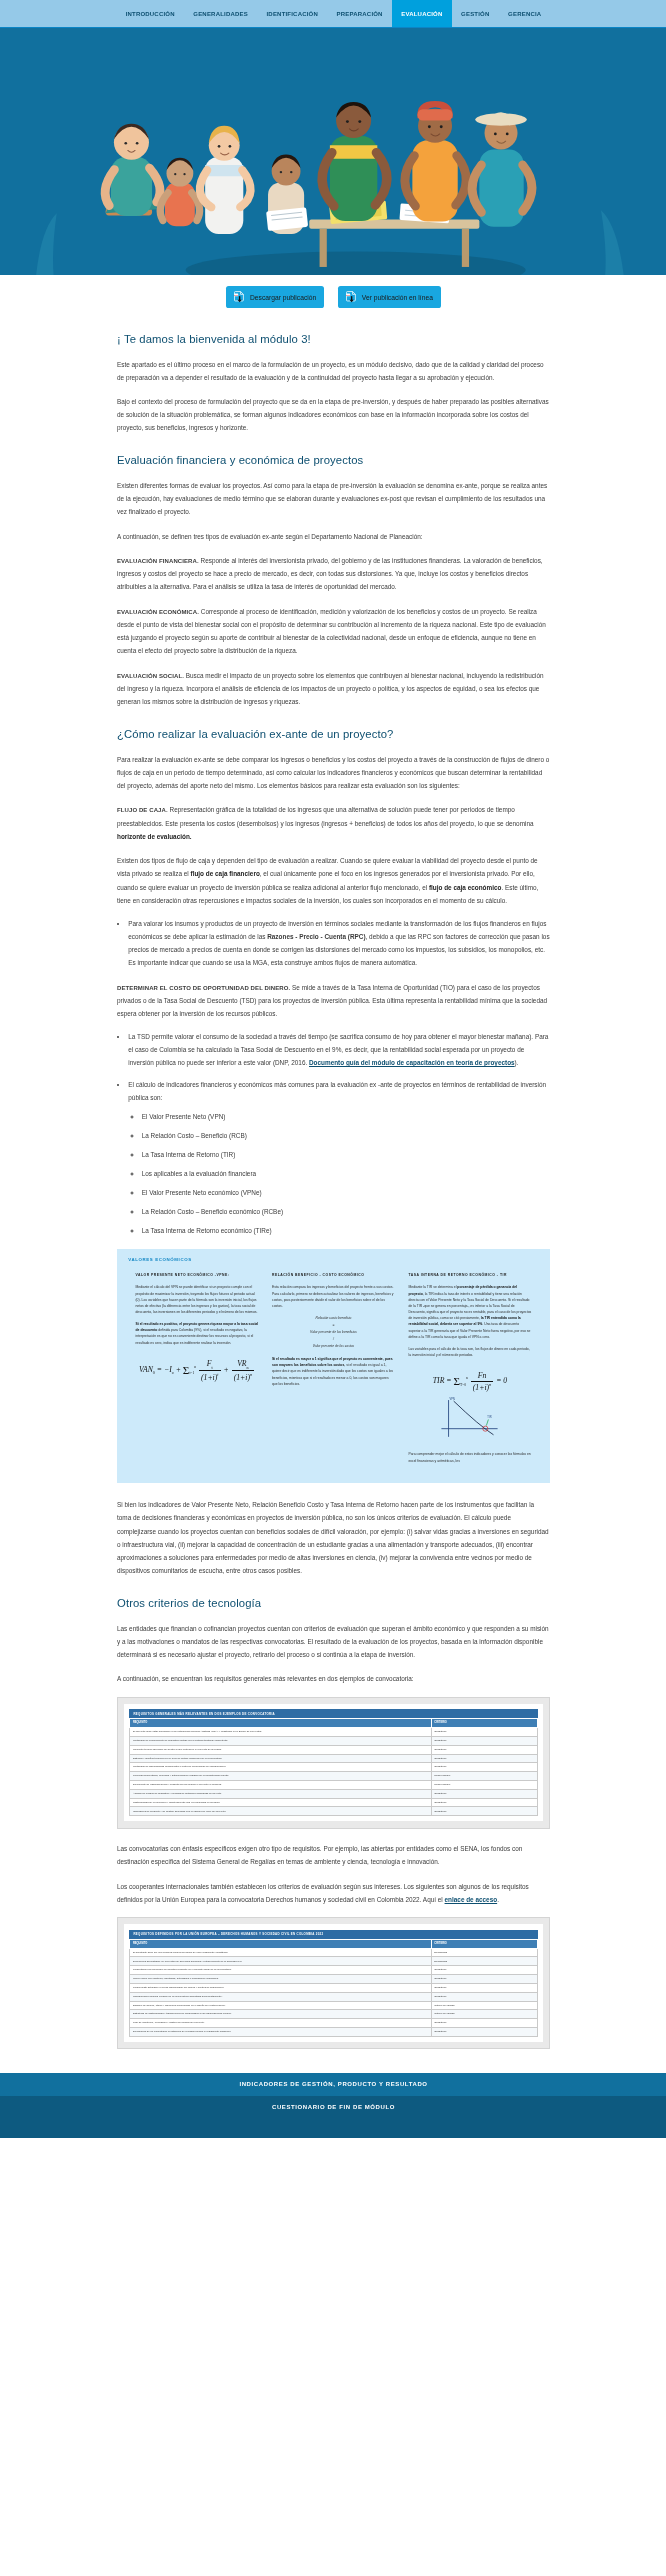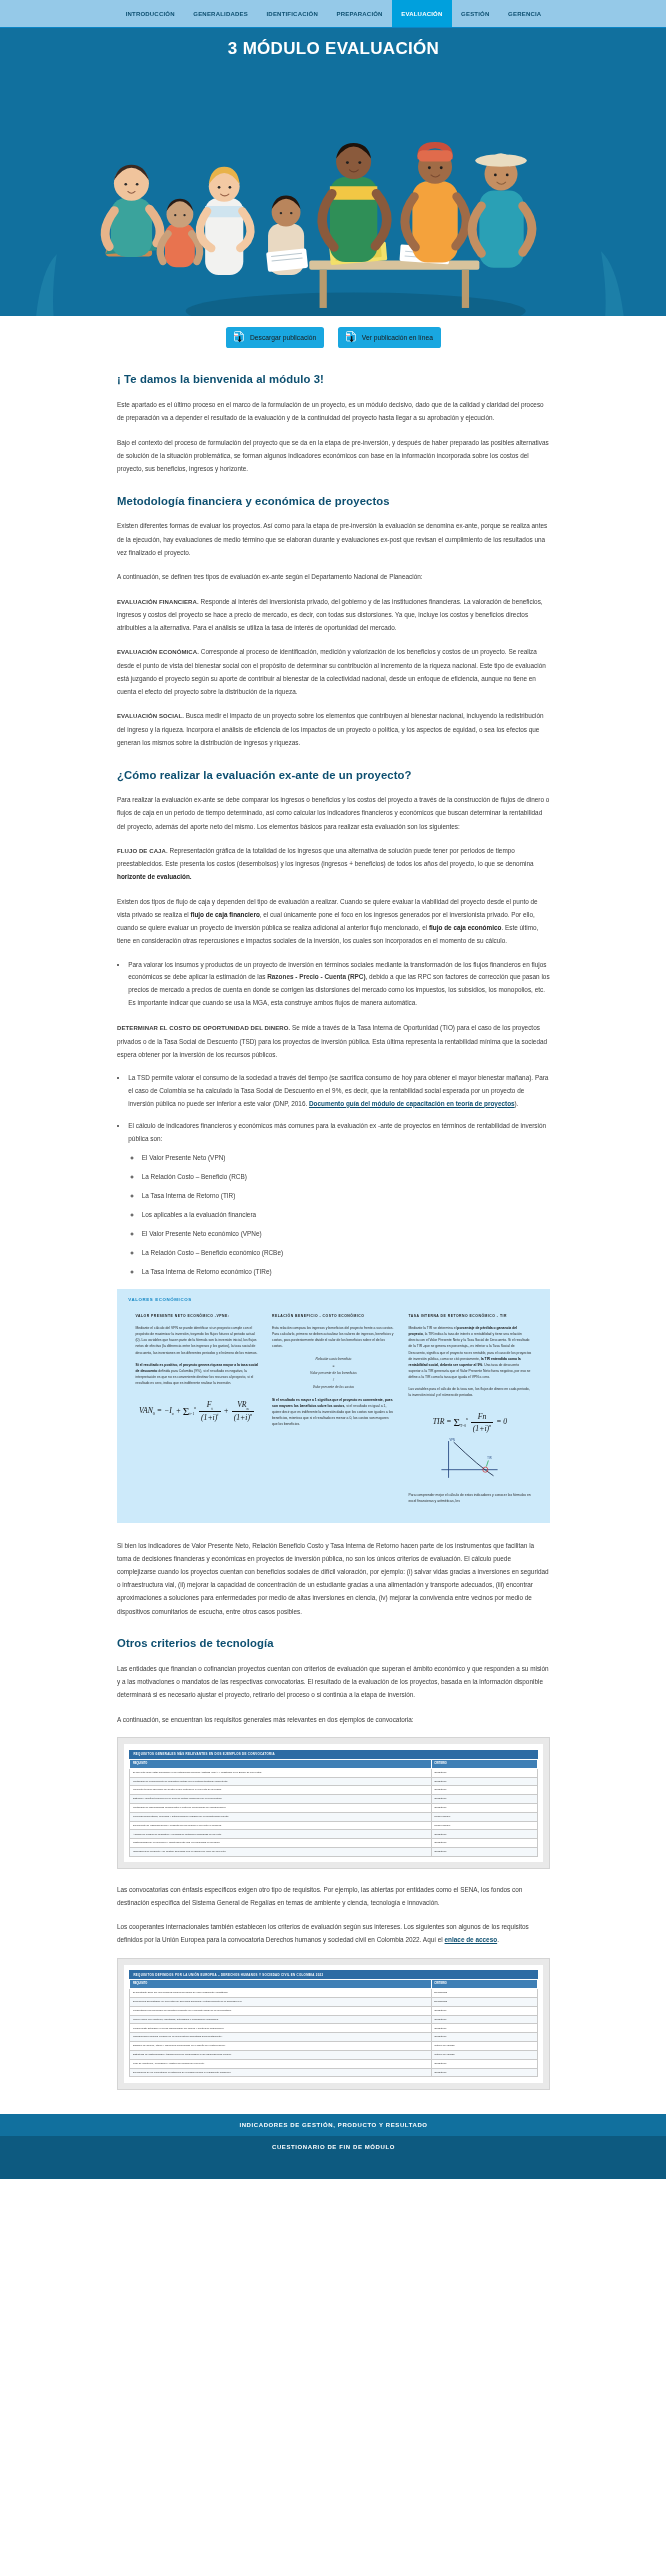--- a/index.html
+++ b/index.html
@@ -95,21 +95,21 @@
 
   
   .content {
     width: 433px;
     margin: 0 auto;
     padding: 15.5px 0 0 0;
   }
   h2.section {
     color: #0d4f70;
     font-size: 11.3px;
-    font-weight: bold;
+    font-weight: normal;
     letter-spacing: 0.1px;
     margin: 19.6px 0 11.3px 0;
     line-height: 1.2;
   }
   h2.section:first-child { margin-top: 4.1px; }
   p.body {
     font-size: 6.4px;
     line-height: 2.05;
     color: #3b3b3b;
     margin: 0 0 11.3px 0;
@@ -281,21 +281,20 @@
   <div class="nav-item">INTRODUCCIÓN</div>
   <div class="nav-item">GENERALIDADES</div>
   <div class="nav-item">IDENTIFICACIÓN</div>
   <div class="nav-item">PREPARACIÓN</div>
   <div class="nav-item active">EVALUACIÓN</div>
   <div class="nav-item">GESTIÓN</div>
   <div class="nav-item">GERENCIA</div>
 </nav>
 
 <header class="hero">
-  <h1 class="hero-title">3 MÓDULO EVALUACIÓN</h1>
 
   <svg class="hero-art" viewBox="0 0 1294 480" preserveAspectRatio="xMidYMid slice" aria-hidden="true">
     <rect x="0" y="0" width="1294" height="480" fill="#11709e"></rect>
 
     <ellipse cx="690" cy="470" rx="330" ry="36" fill="#0e6289"></ellipse>
 
     <g>
 
       <rect x="205" y="350" width="90" height="14" rx="6" fill="#c98a52"></rect>
 
@@ -426,21 +425,21 @@
     <span>Ver publicación en línea</span>
   </button>
 </div>
 
 <main class="content">
 
   <h2 class="section">¡ Te damos la bienvenida al módulo 3!</h2>
   <p class="body">Este apartado es el último proceso en el marco de la formulación de un proyecto, es un módulo decisivo, dado que de la calidad y claridad del proceso de preparación va a depender el resultado de la evaluación y de la continuidad del proyecto hasta llegar a su aprobación y ejecución.</p>
   <p class="body">Bajo el contexto del proceso de formulación del proyecto que se da en la etapa de pre-inversión, y después de haber preparado las posibles alternativas de solución de la situación problemática, se forman algunos indicadores económicos con base en la información incorporada sobre los costos del proyecto, sus beneficios, ingresos y horizonte.</p>
 
-  <h2 class="section">Metodología financiera y económica de proyectos</h2>
+  <h2 class="section">Evaluación financiera y económica de proyectos</h2>
   <p class="body">Existen diferentes formas de evaluar los proyectos. Así como para la etapa de pre-inversión la evaluación se denomina ex-ante, porque se realiza antes de la ejecución, hay evaluaciones de medio término que se elaboran durante y evaluaciones ex-post que revisan el cumplimiento de los resultados una vez finalizado el proyecto.</p>
   <p class="body">A continuación, se definen tres tipos de evaluación ex-ante según el Departamento Nacional de Planeación:</p>
 
   <p class="body">
     <span class="caps">EVALUACIÓN FINANCIERA.</span><span> Responde al interés del inversionista privado, del gobierno y de las instituciones financieras. La valoración de beneficios, ingresos y costos del proyecto se hace a precio de mercado, es decir, con todas sus distorsiones. Ya que, incluye los costos y beneficios directos atribuibles a la alternativa. Para el análisis se utiliza la tasa de interés de oportunidad del mercado.</span>
   </p>
 
   <p class="body">
     <span class="caps">EVALUACIÓN ECONÓMICA.</span><span> Corresponde al proceso de identificación, medición y valorización de los beneficios y costos de un proyecto. Se realiza desde el punto de vista del bienestar social con el propósito de determinar su contribución al incremento de la riqueza nacional. Este tipo de evaluación está juzgando el proyecto según su aporte de contribuir al bienestar de la colectividad nacional, desde un enfoque de eficiencia, aunque no tiene en cuenta el efecto del proyecto sobre la distribución de la riqueza.</span>
   </p>

